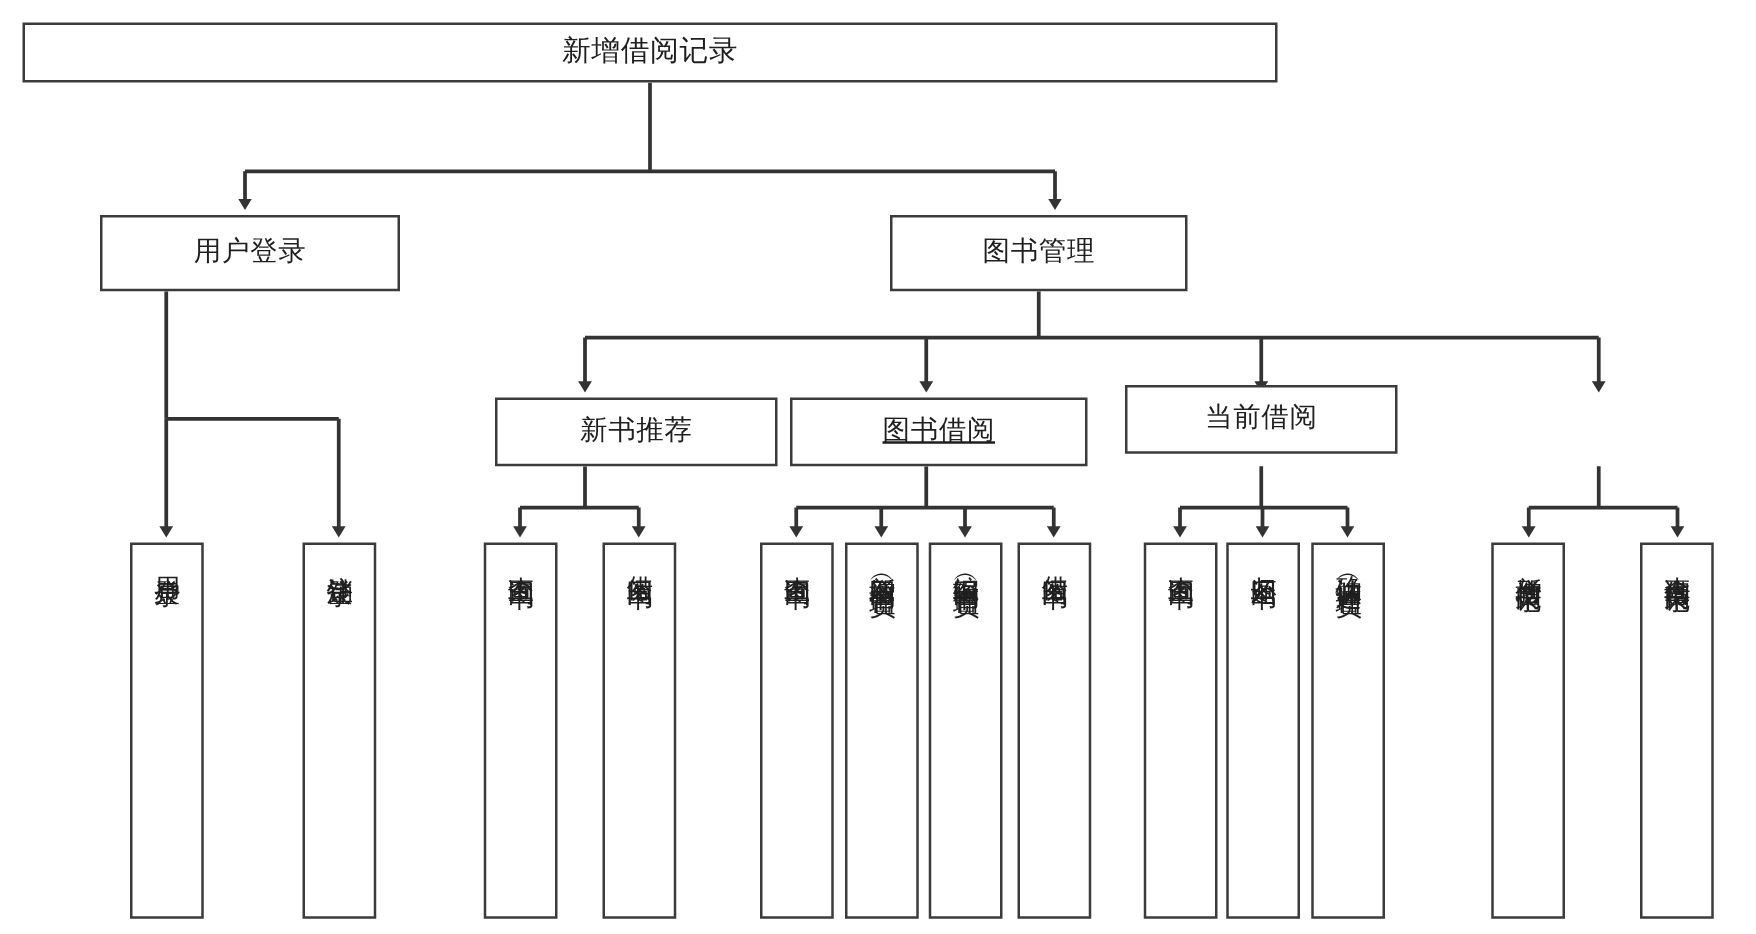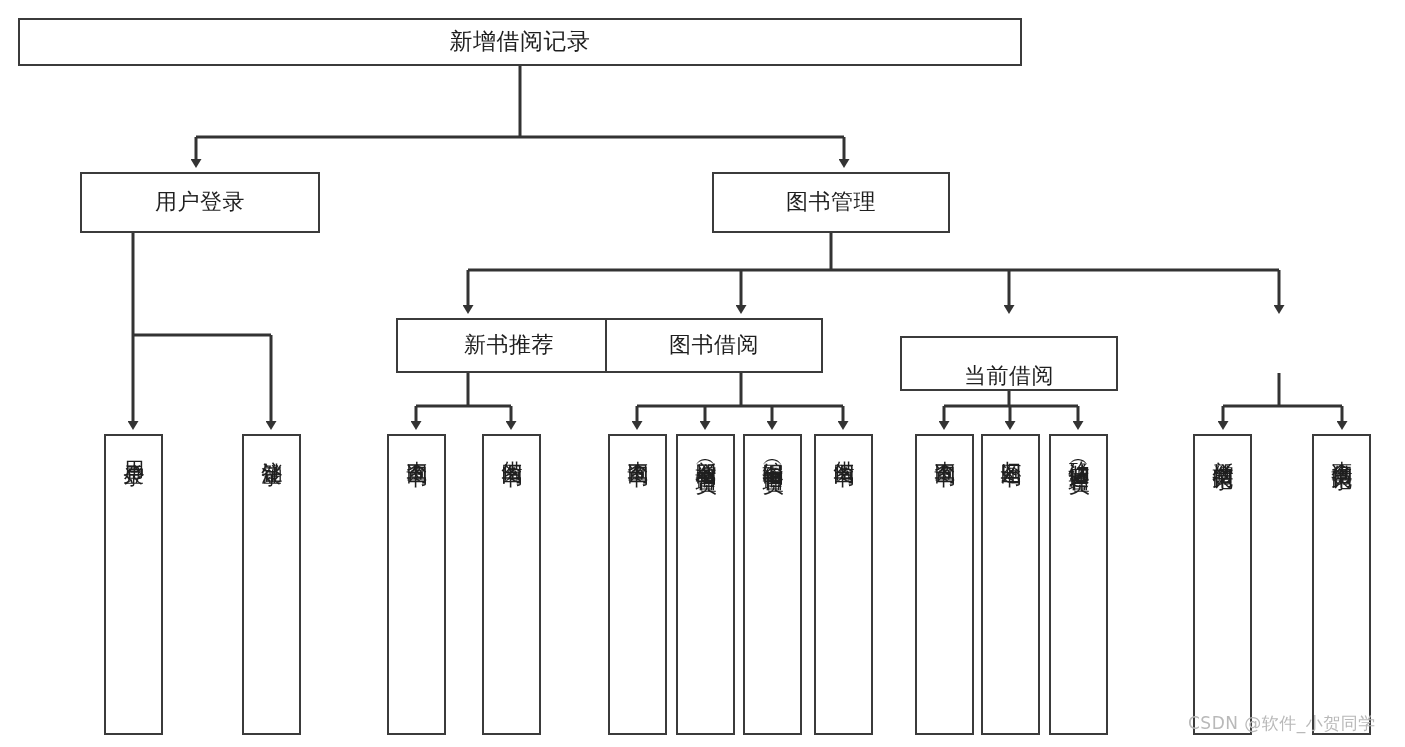--- a/index.html
+++ b/index.html
@@ -151,25 +151,25 @@
   </div>
 
   <div class="node level2" style="left:712px; top:172px; width:238px; height:61px;justify-content:center;">
     <span class="node-label">图书管理</span>
   </div>
 
   <div class="node level3" style="left:360px; top:318px; width:226px; height:55px;margin-left:36px;">
     <span class="node-label">新书推荐</span>
   </div>
 
-  <div class="node level3" style="left:605px; top:318px; width:218px; height:55px;">
+  <div class="node level3" style="left:632px; top:318px; width:238px; height:55px;text-decoration:underline;">
     <span class="node-label">图书借阅</span>
   </div>
 
-  <div class="node level3" style="left:900px; top:336px; width:218px; height:55px;align-items:flex-end;">
+  <div class="node level3" style="left:900px; top:308px; width:218px; height:55px;">
     <span class="node-label">当前借阅</span>
   </div>
 
 
   <div class="node leaf" style="left:104px; top:434px; width:59px; height:301px;">
     <span class="node-label">用户登录</span>
   </div>
 
   <div class="node leaf" style="left:242px; top:434px; width:59px; height:301px;">
     <span class="node-label">注销登录</span>
@@ -212,15 +212,14 @@
   </div>
 
   <div class="node leaf" style="left:1193px; top:434px; width:59px; height:301px;">
     <span class="node-label">新增借阅记录</span>
   </div>
 
   <div class="node leaf" style="left:1312px; top:434px; width:59px; height:301px;">
     <span class="node-label">查询借阅记录</span>
   </div>
 
-  <div class="watermark">CSDN @软件_小贺同学</div>
 
 </div>
 
 </body></html>

